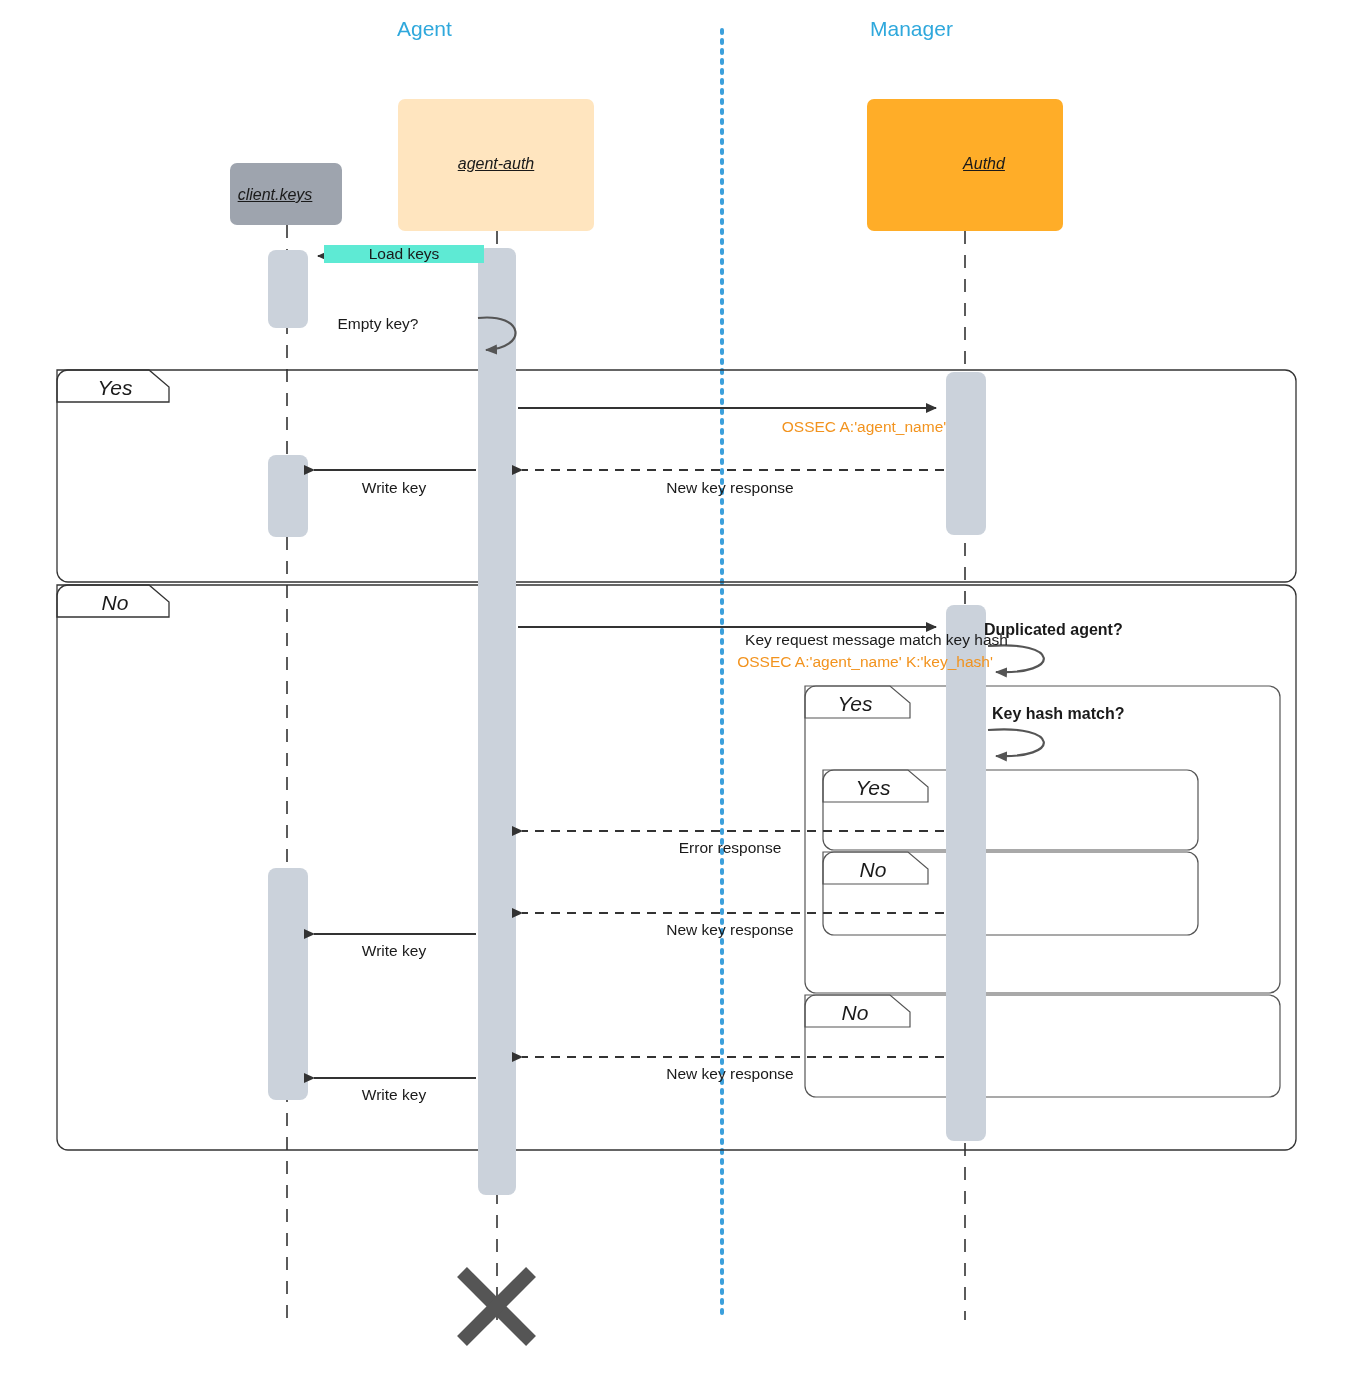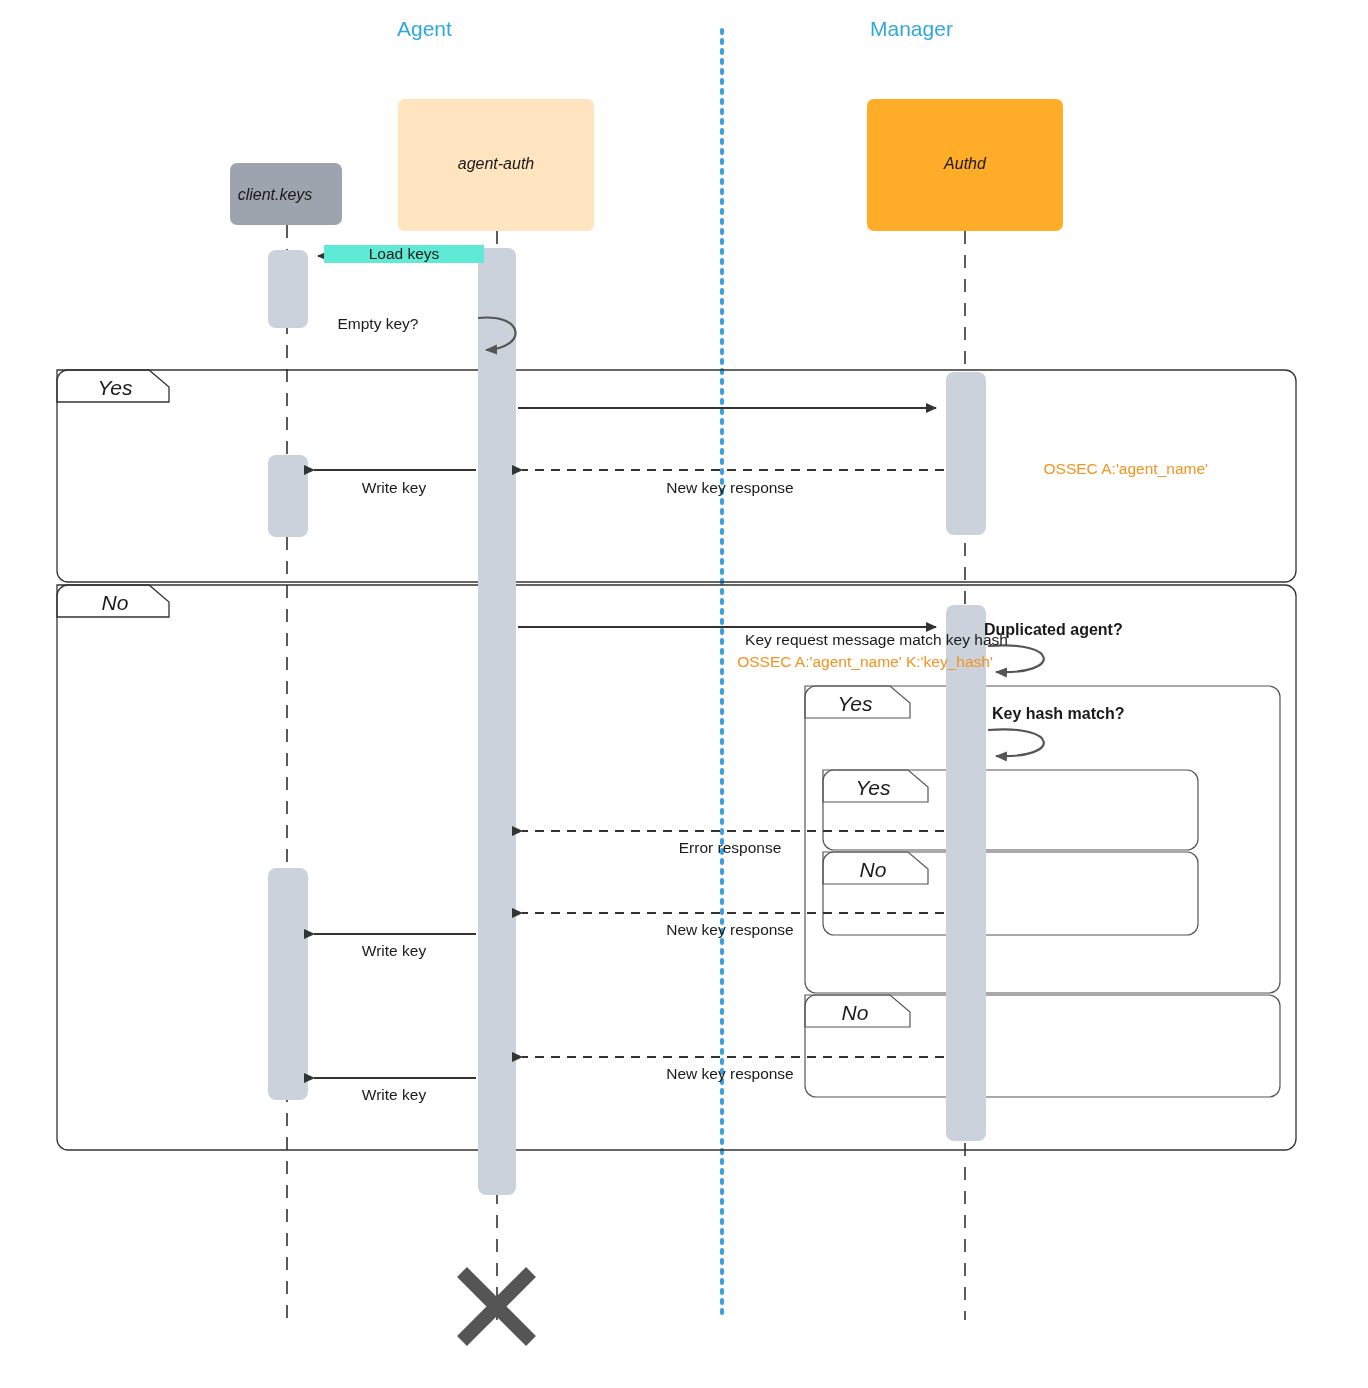--- a/index.html
+++ b/index.html
@@ -1,21 +1,21 @@
 <!DOCTYPE html>
 <html><head>
 <meta charset="utf-8">
 <style>
   html,body{margin:0;padding:0;background:#ffffff;}
   body{font-family:"Liberation Sans","DejaVu Sans",sans-serif;}
   #stage{position:relative;width:1368px;height:1388px;background:#ffffff;overflow:hidden;}
   #stage svg{position:absolute;left:0;top:0;}
   .hdr{position:absolute;color:#2FA8DC;font-size:21px;text-align:left;}
   .boxlabel{position:absolute;text-align:center;font-style:italic;font-size:16px;color:#1a1a1a;}
-  .boxlabel span{}
+  .boxlabel span{text-decoration:underline;}
   .msg{position:absolute;font-size:15.5px;color:#1a1a1a;text-align:center;white-space:nowrap;}
   .msg.orange{color:#F2931E;}
   .msg.bold{font-weight:bold;font-size:16px;}
   .fraglabel{position:absolute;font-style:italic;font-size:21px;color:#1a1a1a;text-align:center;white-space:nowrap;}
 </style>
 </head>
 <body>
 
 <div id="stage">
 
@@ -101,36 +101,36 @@
 
   <div class="hdr" style="left:397px;top:17px;width:200px;">Agent</div>
   <div class="hdr" style="left:870px;top:17px;width:200px;">Manager</div>
 
   <div class="boxlabel" style="left:230px;top:186px;width:90px;">
     <span>client.keys</span>
   </div>
   <div class="boxlabel" style="left:398px;top:155px;width:196px;">
     <span>agent-auth</span>
   </div>
-  <div class="boxlabel" style="left:867px;top:155px;width:196px;">
+  <div class="boxlabel" style="left:867px;top:155px;width:196px;padding-left:19px;">
     <span>Authd</span>
   </div>
 
   <div class="fraglabel" style="left:75px;top:376px;width:80px;">Yes</div>
   <div class="fraglabel" style="left:75px;top:591px;width:80px;">No</div>
   <div class="fraglabel" style="left:820px;top:692px;width:70px;">Yes</div>
   <div class="fraglabel" style="left:838px;top:776px;width:70px;">Yes</div>
   <div class="fraglabel" style="left:838px;top:858px;width:70px;">No</div>
   <div class="fraglabel" style="left:820px;top:1001px;width:70px;">No</div>
 
   <div class="msg" style="left:324px;top:245px;width:160px;background:#5eead4;">Load keys</div>
 
   <div class="msg" style="left:318px;top:315px;width:120px;">Empty key?</div>
 
-  <div class="msg orange" style="left:520px;top:460px;width:688px;text-align:right;">OSSEC A:'agent_name'</div>
+  <div class="msg orange" style="left:520px;top:418px;width:688px;">OSSEC A:'agent_name'</div>
 
   <div class="msg" style="left:520px;top:479px;width:420px;">New key response</div>
   <div class="msg" style="left:314px;top:479px;width:160px;">Write key</div>
 
   <div class="msg" style="left:520px;top:631px;width:713px;">Key request message match key hash</div>
 
   <div class="msg orange" style="left:520px;top:653px;width:690px;">OSSEC A:'agent_name' K:'key_hash'</div>
 
   <div class="msg bold" style="left:984px;top:621px;width:200px;text-align:left;">Duplicated agent?</div>
   <div class="msg bold" style="left:992px;top:705px;width:200px;text-align:left;">Key hash match?</div>

